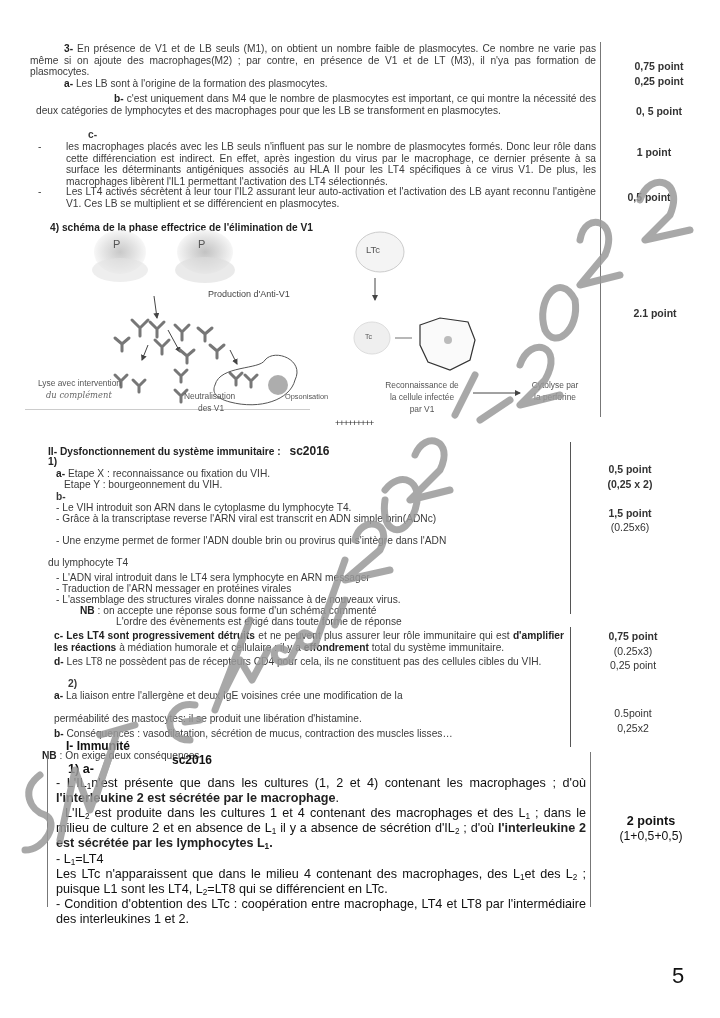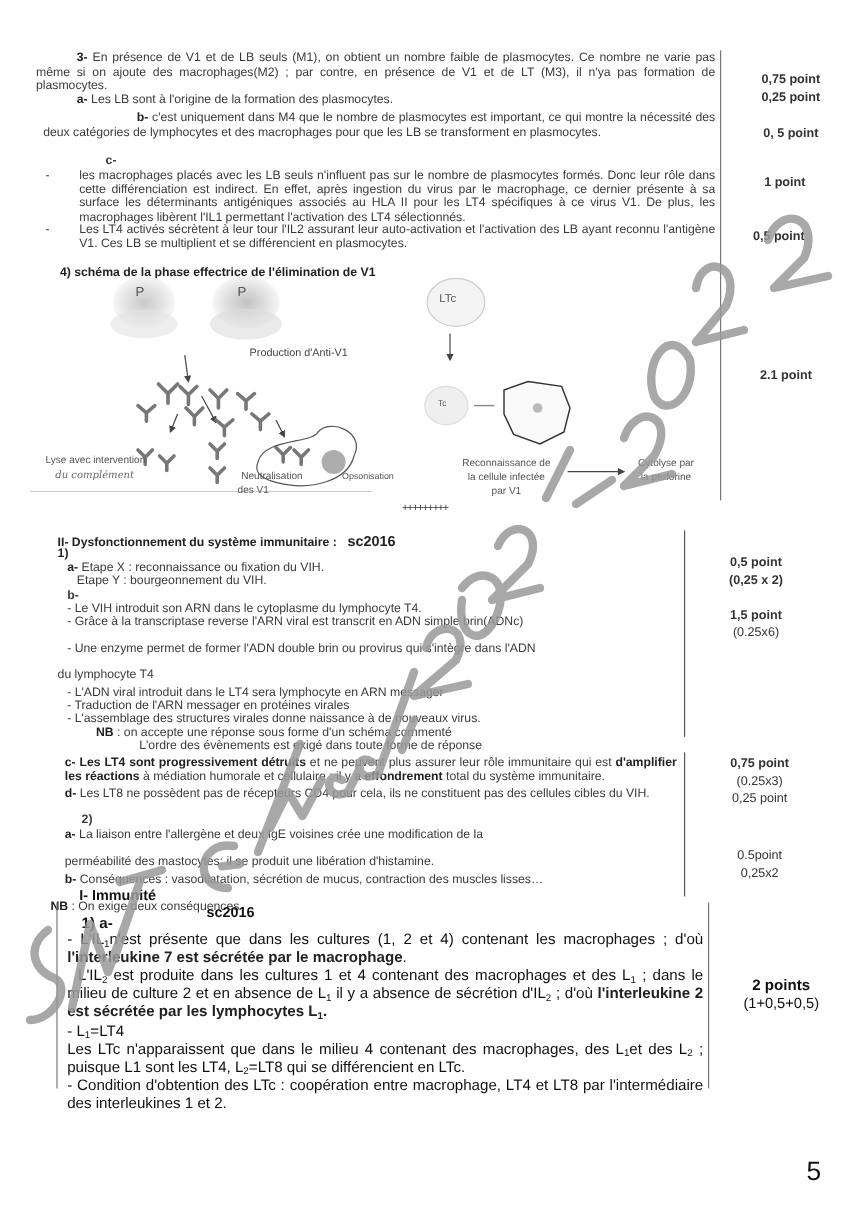--- a/index.html
+++ b/index.html
@@ -109,21 +109,21 @@
 
     <line x1="5" y1="180" x2="290" y2="180" stroke="#999" stroke-width="1"></line>
   </svg>
   <div class="lbl" style="left:93px; top:8px; font-size:11px;">P</div>
   <div class="lbl" style="left:178px; top:8px; font-size:11px;">P</div>
   <div class="lbl" style="left:346px; top:14px; font-size:9.5px;">LTc</div>
   <div class="lbl" style="left:345px; top:103px; font-size:7px;">Tc</div>
   <div class="lbl" style="left:188px; top:59px; font-size:9px; color:#444;">Production d'Anti-V1</div>
   <div class="lbl" style="left:18px; top:148px;">Lyse avec intervention</div>
   <div class="lbl" style="left:26px; top:160px; font-family:'DejaVu Serif', serif; font-style:italic; color:#666;">du complément</div>
-  <div class="lbl" style="left:181px; top:161px;text-align:right;">Neutralisation</div>
+  <div class="lbl" style="left:164px; top:161px;text-align:right;">Neutralisation</div>
   <div class="lbl" style="left:178px; top:173px;">des V1</div>
   <div class="lbl" style="left:265px; top:162px; font-size:7.4px;">Opsonisation</div>
   <div class="lbl" style="left:352px; top:150px; width:100px;">Reconnaissance de</div>
   <div class="lbl" style="left:352px; top:162px; width:100px;">la cellule infectée</div>
   <div class="lbl" style="left:352px; top:174px; width:100px;">par V1</div>
   <div class="lbl" style="left:500px; top:150px; width:70px;">Cytolyse par</div>
   <div class="lbl" style="left:500px; top:162px; width:70px;">la perforine</div>
 </div>
 
 <div class="abs" style="left:335px; top:418px; font-size:9px; color:#333; letter-spacing:-1px;">+++++++++</div>
@@ -193,21 +193,21 @@
 <div class="vline" style="left:47px; top:752px; height:155px; background:#777;"></div>
 <div class="vline" style="left:590px; top:752px; height:155px; background:#777;"></div>
 
 <div class="abs s2" style="left:66px; top:739px; font-weight:bold; font-size:12px;">
   <span>I-  Immunité</span>
 </div>
 <div class="abs s2" style="left:172px; top:753px; font-weight:bold; font-size:12px;">sc2016</div>
 <div class="abs s2" style="left:56px; top:762px; font-weight:bold;margin-left:12px;">1) a-</div>
 
 <div class="abs s2 j" style="left:56px; top:776px; width:530px;">
-  <span>- L'IL</span><sub>1</sub><span>n'est  présente  que  dans  les  cultures  (1,  2  et  4)  contenant  les macrophages ; d'où </span><b>l'interleukine 7 est sécrétée par le macrophage</b><span>.</span>
+  <span>- L'IL</span><sub>1</sub><span>n'est  présente  que  dans  les  cultures  (1,  2  et  4)  contenant  les macrophages ; d'où </span><b>l'interleukine 2 est sécrétée par le macrophage</b><span>.</span>
 </div>
 
 <div class="abs s2 j" style="left:56px; top:806px; width:530px; text-indent:9px;">
   <span>L'IL</span><sub>2</sub><span> est produite dans les cultures 1 et 4 contenant des macrophages et des L</span><sub>1</sub><span> ; dans le milieu de culture 2 et en absence de L</span><sub>1</sub><span> il y a absence de sécrétion d'IL</span><sub>2</sub><span> ; d'où </span><b><span>l'interleukine 2 est sécrétée par les lymphocytes L</span><sub>1</sub><span>.</span></b>
 </div>
 
 <div class="abs s2" style="left:56px; top:852px;">
   <span>- L</span><sub>1</sub><span>=LT4</span>
 </div>
 

